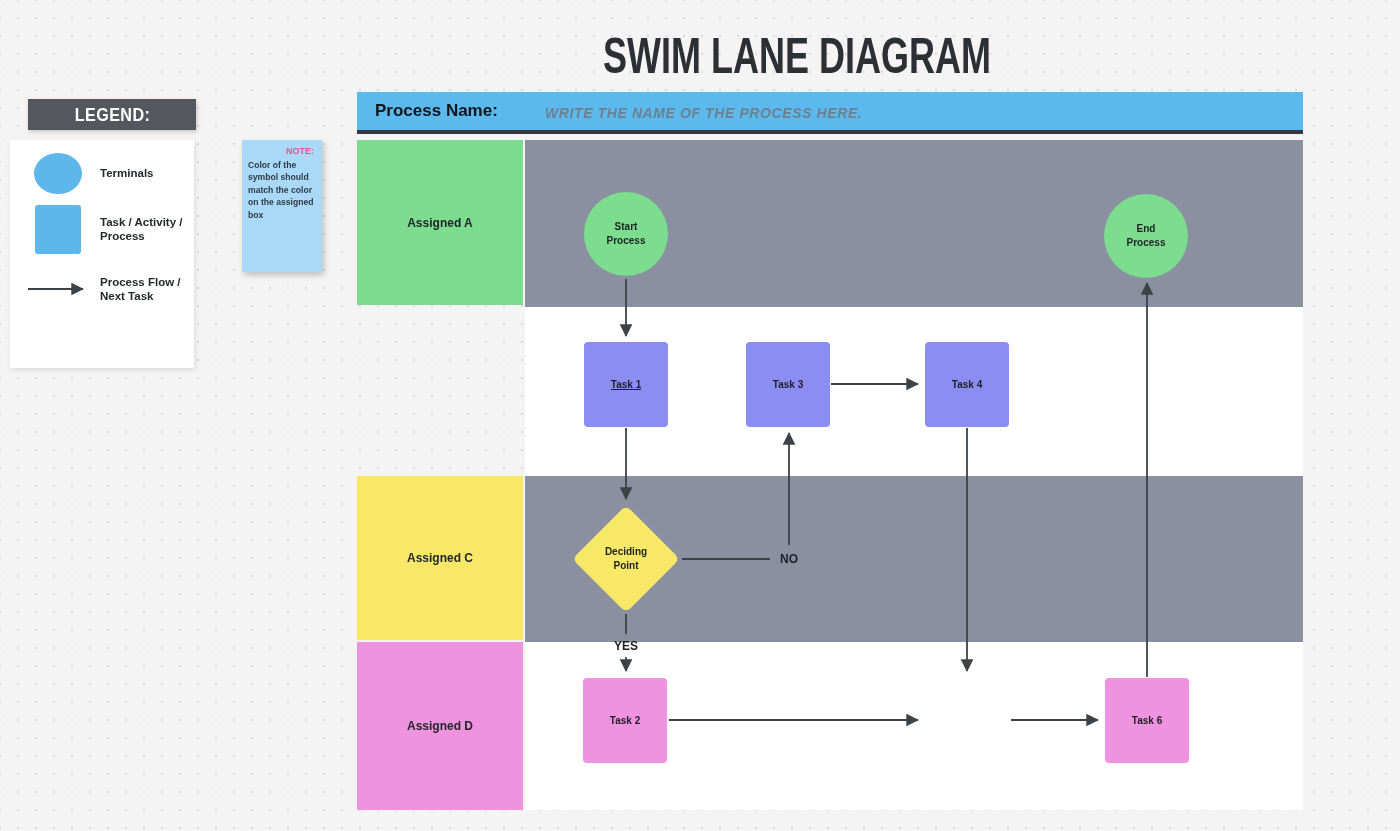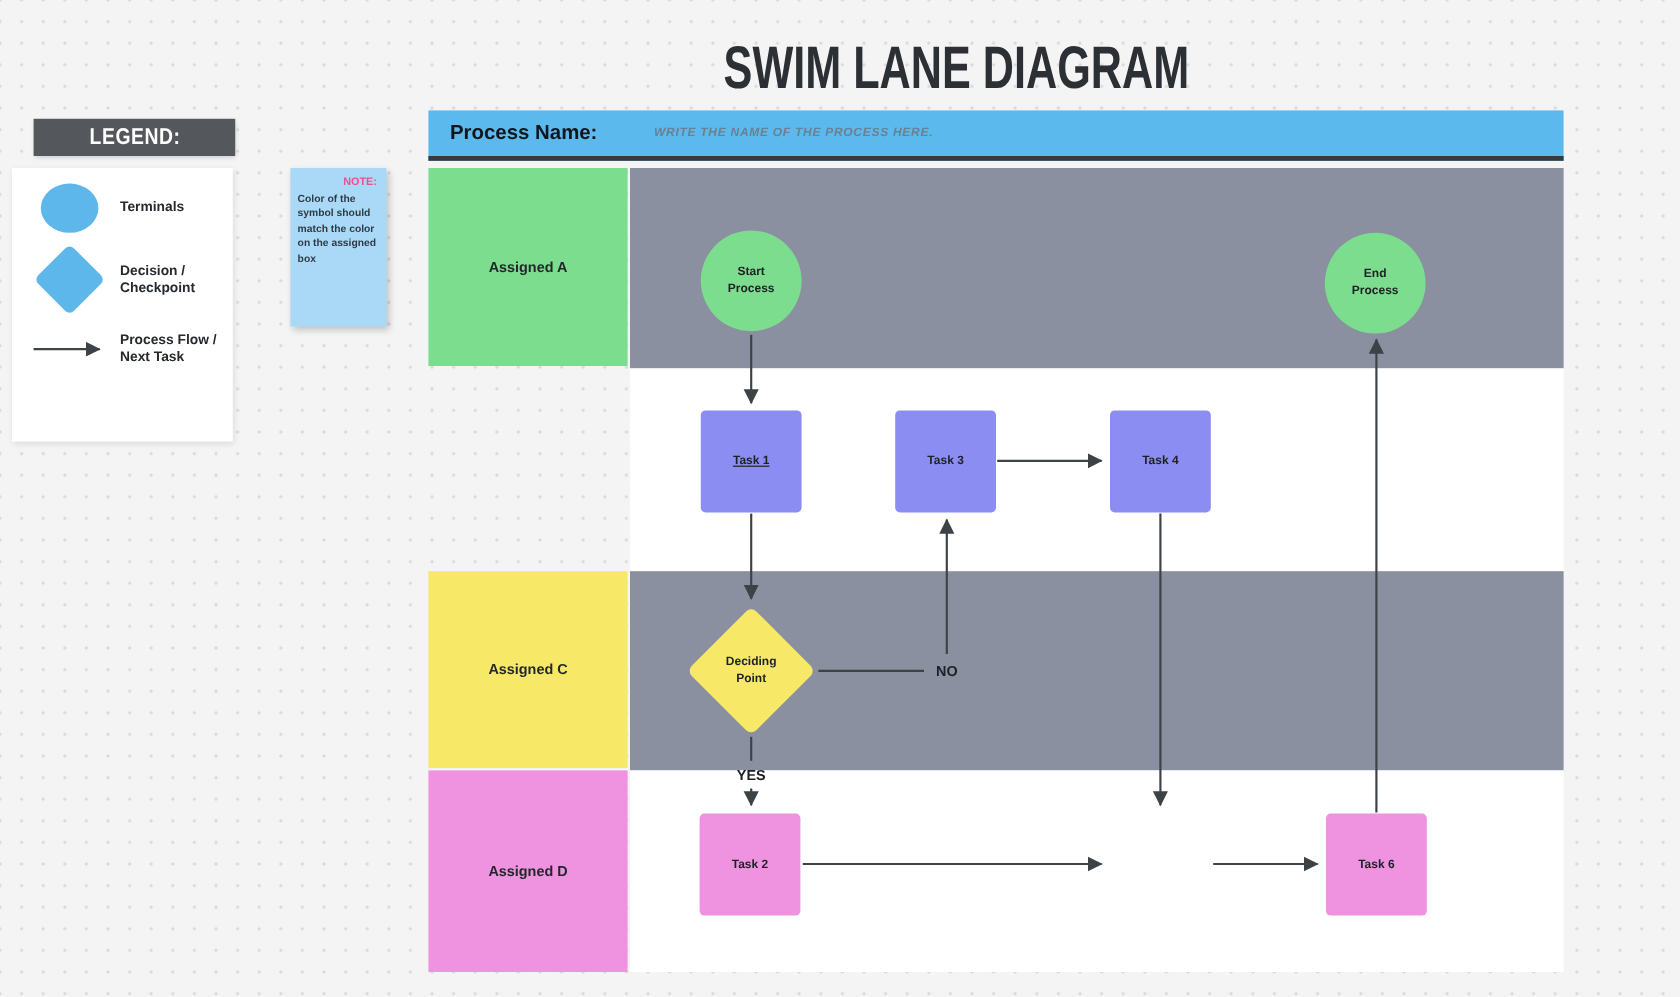--- a/index.html
+++ b/index.html
@@ -77,21 +77,21 @@
     background: #5cb9ee;
     border-bottom: 4px solid #363a40;
     display: flex; align-items: center;
   }
   .process-label {
     margin-left: 18px;
     font-size: 17px; font-weight: 700; color: #10161b;
   }
   .process-placeholder {
     position: absolute; left: 188px; top: 13px;
-    font-size: 10px; font-weight: 700; font-style: italic;
+    font-size: 14px; font-weight: 700; font-style: italic;
     color: #6b8090; letter-spacing: 0.6px;
   }
 
   .lane-label {
     position: absolute; left: 357px; width: 166px;
     display: flex; align-items: center; justify-content: center;
     font-size: 12px; font-weight: 700; color: #23272b;
   }
   .lane-row { position: absolute; left: 525px; width: 778px; }
   .bg-gray  { background: #8b90a0; }
@@ -139,25 +139,25 @@
   <div class="legend-header">
     <span>LEGEND:</span>
   </div>
   <div class="legend-panel">
     <div class="legend-row row-terminals">
       <div class="legend-icon-cell">
           <div class="lg-ellipse"></div>
         </div>
       <div class="legend-label">Terminals</div>
     </div>
-    <div class="legend-row row-decision">
+    <div class="legend-row row-task">
       <div class="legend-icon-cell">
-          <div class="lg-diamond"></div>
+          <div class="lg-square"></div>
         </div>
-      <div class="legend-label">Decision / Checkpoint</div>
+      <div class="legend-label">Task / Activity / Process</div>
     </div>
     <div class="legend-row row-flow">
       <div class="legend-icon-cell">
         <svg width="66" height="12">
           <defs>
             <marker id="lg-arrow" markerWidth="9" markerHeight="9" refX="6.5" refY="3.5" orient="auto">
               <path d="M0,0 L7,3.5 L0,7 Z" fill="#3d4247"></path>
             </marker>
           </defs>
           <line x1="3" y1="6" x2="58" y2="6" stroke="#3d4247" stroke-width="1.8" marker-end="url(#lg-arrow)"></line>

